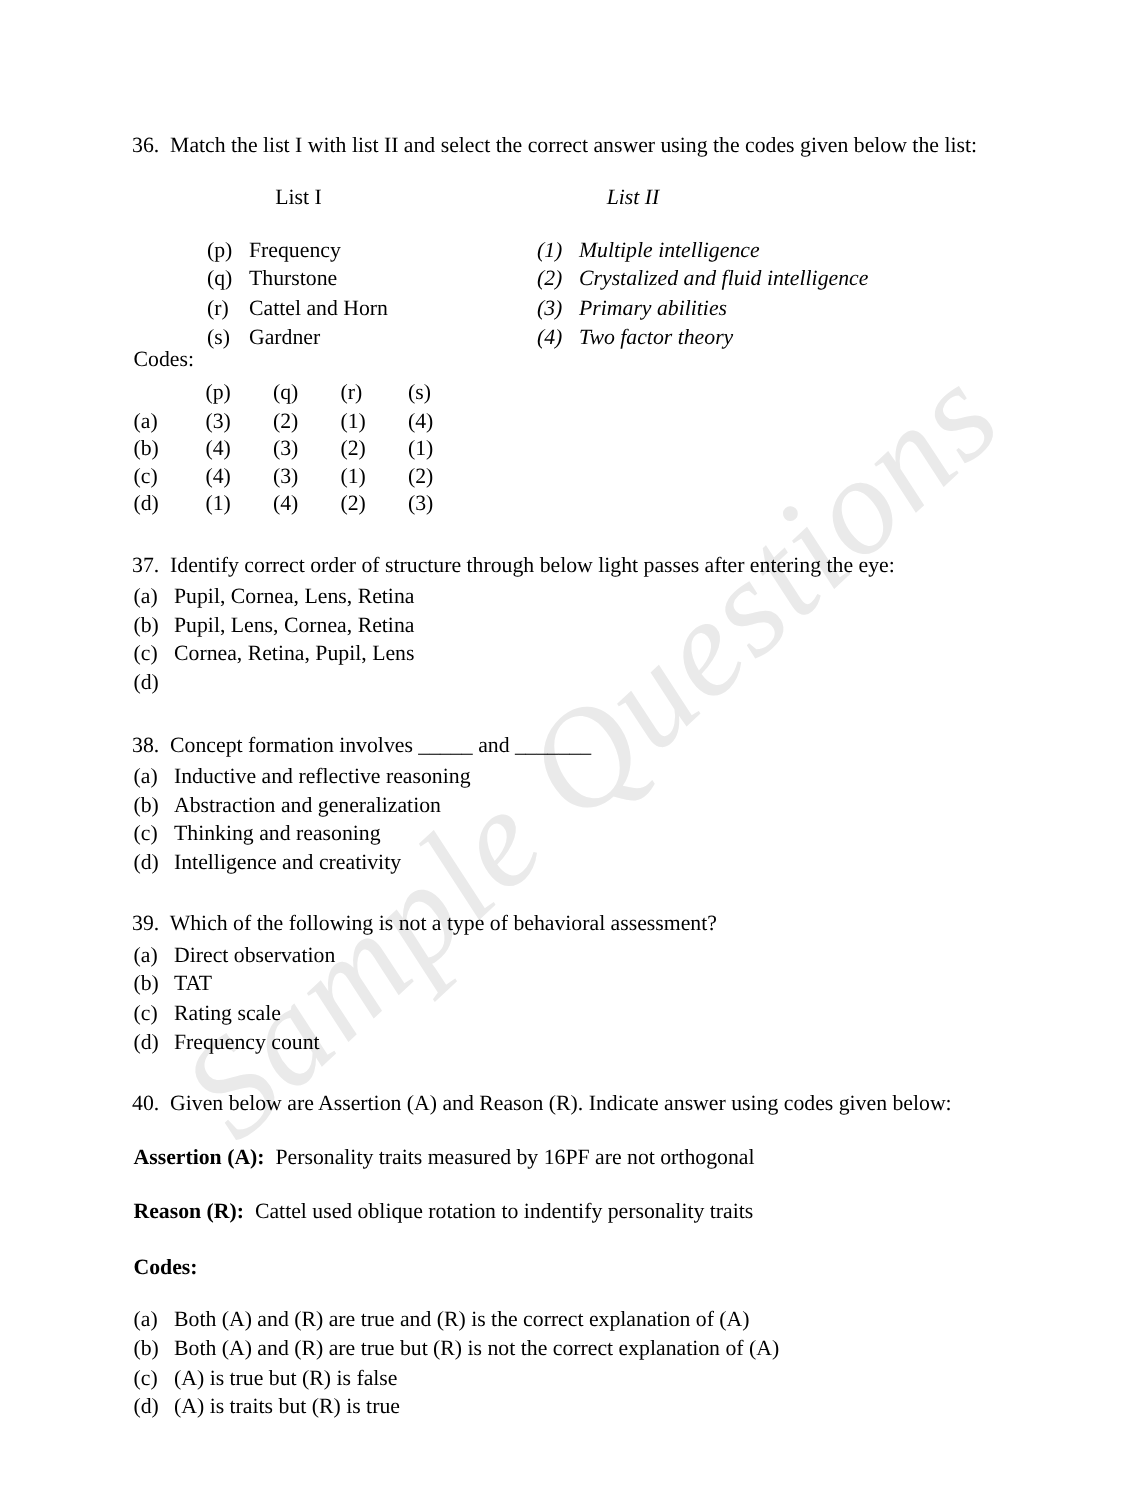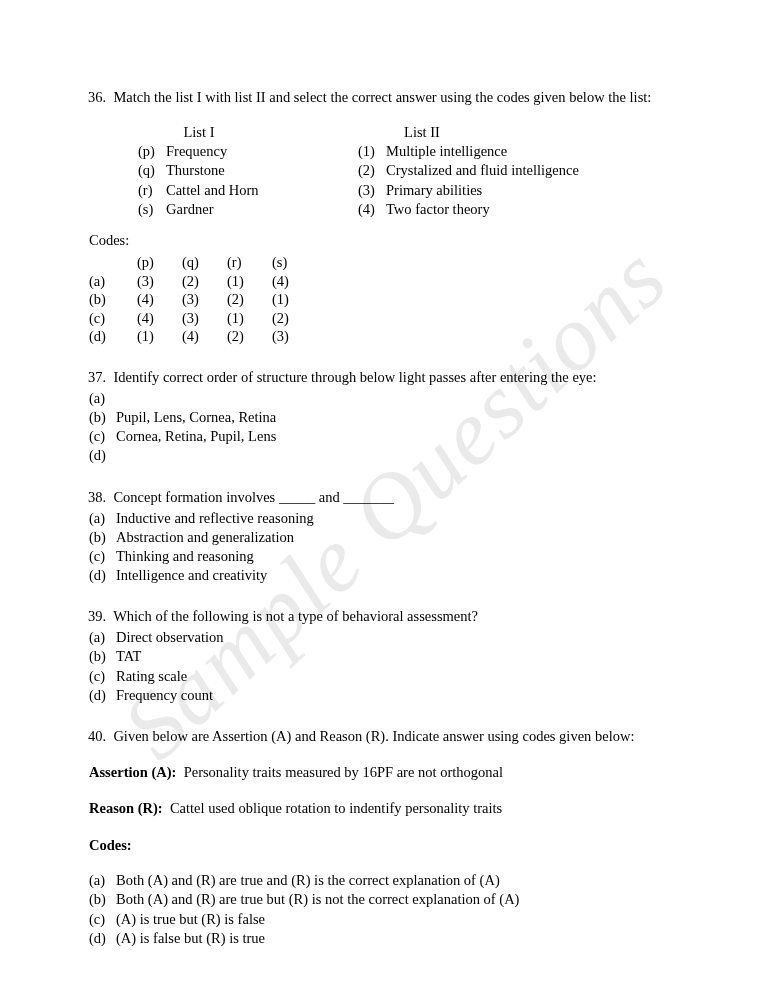--- a/index.html
+++ b/index.html
@@ -69,24 +69,24 @@
   .opt-text { display: inline-block; }
 
   
   .match-wrap {
     position: relative;
     margin-top: 16px;
     height: 93px;
   }
   .match-col { position: absolute; top: 0; }
   .match-col.left  { left: 138px; }
-  .match-col.right { left: 358px; }
+  .match-col.right { left: 358px; font-style: italic; }
   .match-head {
     text-align: center;
-    margin-bottom: 0;
+    margin-bottom: 16px;
     white-space: nowrap;
   }
   .match-col.left  .match-head { width: 122px; }
   .match-col.right .match-head { width: 128px; }
   .match-row { display: flex; white-space: nowrap; }
   .match-key { display: inline-block; width: 28px; flex: 0 0 28px; }
 
   
   .codes-label {
     margin-left: 89px;
@@ -227,20 +227,21 @@
     <div class="gap-lg"></div>
 
     <div class="q-block">
       <div class="q-stem">
         <span class="q-num">37.</span>&nbsp;
         <span>Identify correct order of structure through below light passes after entering the eye:</span>
       </div>
       <div class="opt-list">
         <div class="opt">
           <span class="opt-key">(a)</span>
+          <span class="opt-text">Pupil, Cornea, Lens, Retina</span>
         </div>
         <div class="opt">
           <span class="opt-key">(b)</span>
           <span class="opt-text">Pupil, Lens, Cornea, Retina</span>
         </div>
         <div class="opt">
           <span class="opt-key">(c)</span>
           <span class="opt-text">Cornea, Retina, Pupil, Lens</span>
         </div>
         <div class="opt">
@@ -336,19 +337,19 @@
         <div class="opt">
           <span class="opt-key">(b)</span>
           <span class="opt-text">Both (A) and (R) are true but (R) is not the correct explanation of (A)</span>
         </div>
         <div class="opt">
           <span class="opt-key">(c)</span>
           <span class="opt-text">(A) is true but (R) is false</span>
         </div>
         <div class="opt">
           <span class="opt-key">(d)</span>
-          <span class="opt-text">(A) is false but (R) is true</span>
+          <span class="opt-text">(A) is traits but (R) is true</span>
         </div>
       </div>
     </div>
 
   </div>
 </div>
 
 </body></html>

